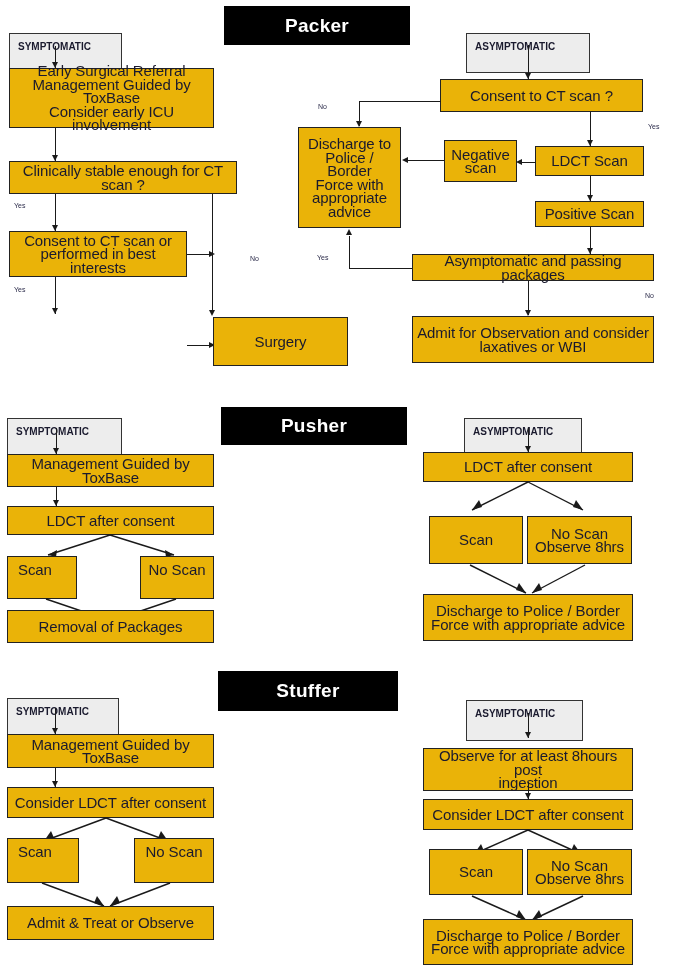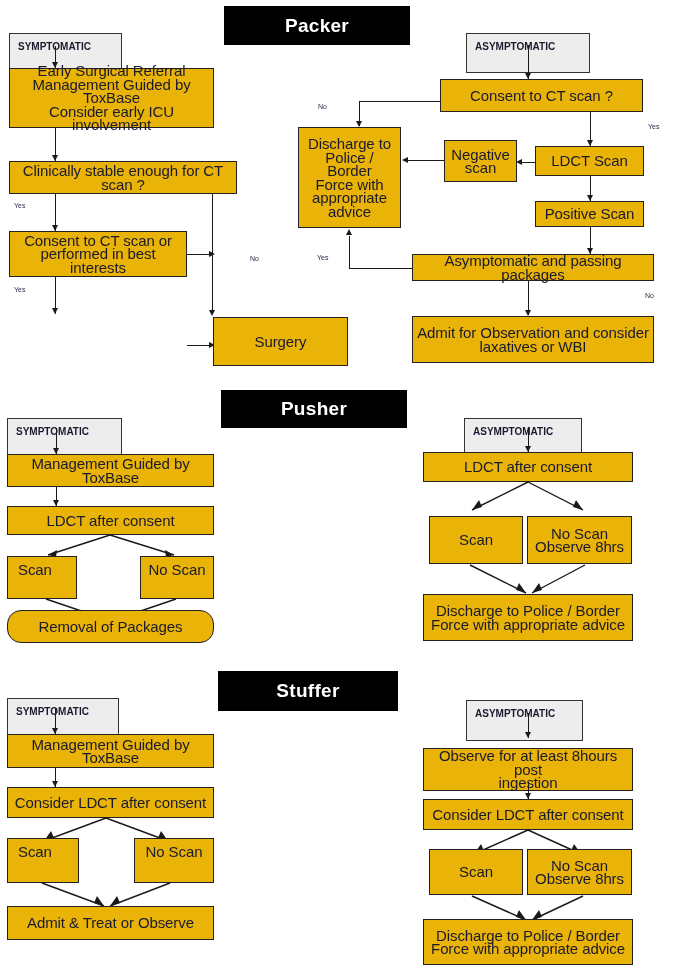--- a/index.html
+++ b/index.html
@@ -238,21 +238,21 @@
 
   <div class="vline" style="left:528px; top:281px; height:34px;"></div>
   <div class="arrow-down" style="left:524.5px; top:310px;"></div>
   <div class="edgelabel" style="left:645px; top:292px;">No</div>
 
   <div class="box" style="left:412px; top:316px; width:242px; height:47px; flex-direction:column;">
     <span>Admit for Observation and consider</span>
     <span>laxatives or WBI</span>
   </div>
 
-  <div class="banner" style="left:221px; top:390px; width:186px; height:38px;">
+  <div class="banner" style="left:221px; top:407px; width:186px; height:38px;">
     <span>Pusher</span>
   </div>
 
   <div class="box entry" style="left:7px; top:390px; width:115px; height:38px;">
     <span>SYMPTOMATIC</span>
   </div>
   <div class="vline" style="left:56px; top:428px; height:26px;"></div>
   <div class="arrow-down" style="left:52.5px; top:448px;"></div>
 
   <div class="box" style="left:7px; top:454px; width:207px; height:33px;">
@@ -279,21 +279,21 @@
     <span>No Scan</span>
   </div>
 
   <svg class="diag" style="left:0px; top:596px; width:230px; height:32px;">
     <line x1="46" y1="3" x2="108" y2="24"></line>
     <polygon points="108,24 99,19 100,26"></polygon>
     <line x1="176" y1="3" x2="114" y2="24"></line>
     <polygon points="114,24 123,19 122,26"></polygon>
   </svg>
 
-  <div class="box" style="left:7px; top:610px; width:207px; height:33px;border-radius:14px;">
+  <div class="box" style="left:7px; top:610px; width:207px; height:33px;">
     <span>Removal of Packages</span>
   </div>
 
   <div class="box entry" style="left:464px; top:390px; width:118px; height:38px;">
     <span>ASYMPTOMATIC</span>
   </div>
   <div class="vline" style="left:528px; top:428px; height:24px;"></div>
   <div class="arrow-down" style="left:524.5px; top:446px;"></div>
 
   <div class="box" style="left:423px; top:452px; width:210px; height:30px;">

